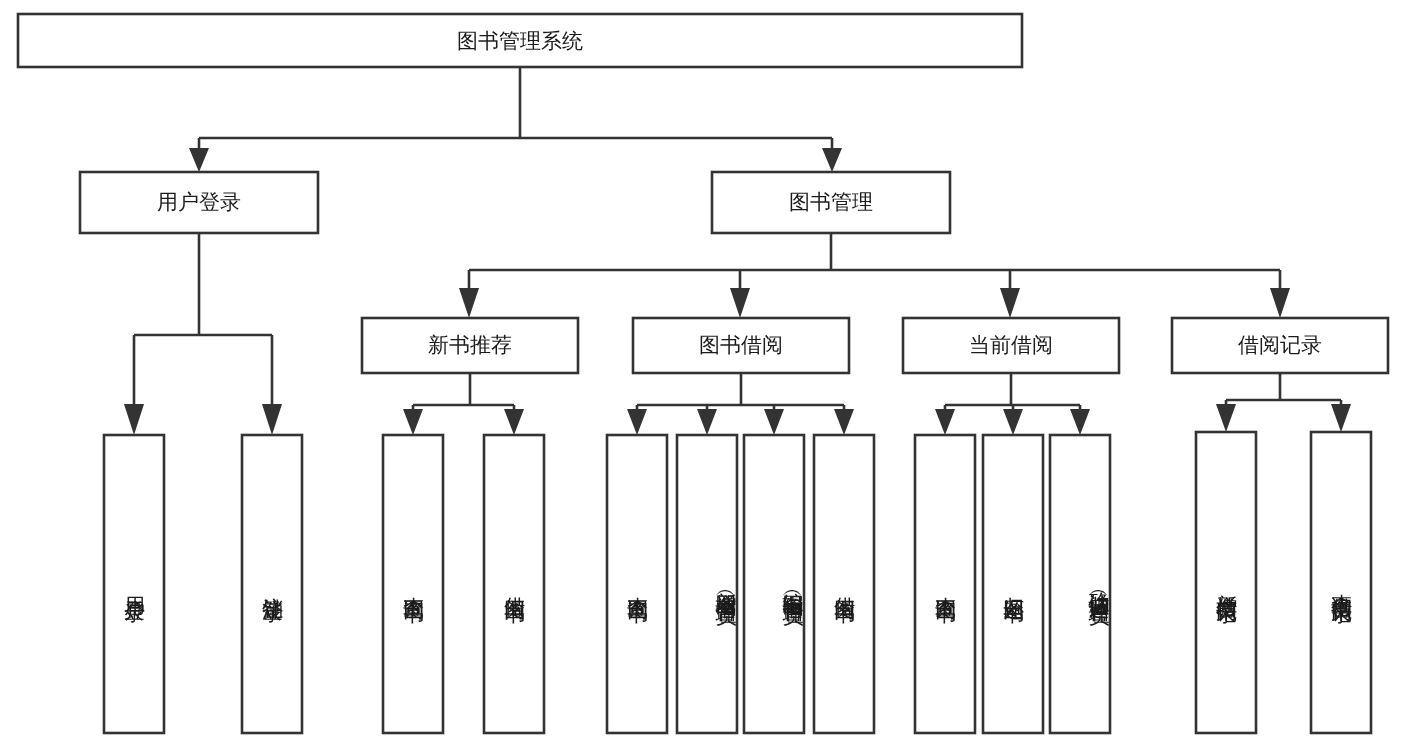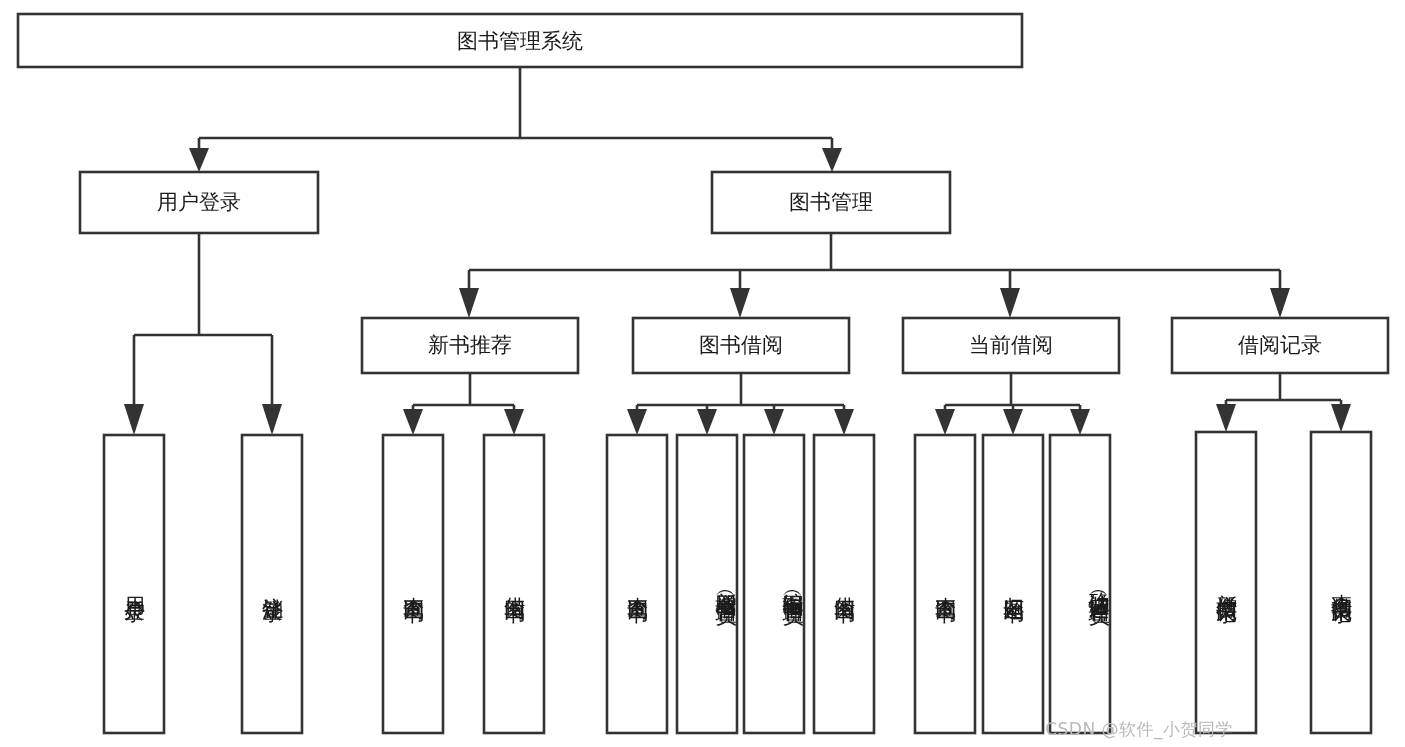--- a/index.html
+++ b/index.html
@@ -221,15 +221,14 @@
   <div class="leaf-label-wrap" style="left:744px; top:438px; width:60px; height:292px; align-items:flex-start;">编辑图书（管理员）</div>
   <div class="leaf-label-wrap" style="left:814px; top:435px; width:60px; height:298px;">借阅图书</div>
 
   <div class="leaf-label-wrap" style="left:915px; top:435px; width:60px; height:298px;">查询图书</div>
   <div class="leaf-label-wrap" style="left:983px; top:435px; width:60px; height:298px;">归还图书</div>
   <div class="leaf-label-wrap" style="left:1050px; top:438px; width:60px; height:292px; align-items:flex-start;">确认归还（管理员）</div>
 
   <div class="leaf-label-wrap" style="left:1196px; top:432px; width:60px; height:301px;">新增借阅记录</div>
   <div class="leaf-label-wrap" style="left:1311px; top:432px; width:60px; height:301px;">查询借阅记录</div>
 
-  <div class="watermark">CSDN @软件_小贺同学</div>
 
 </div>
 
 </body></html>

